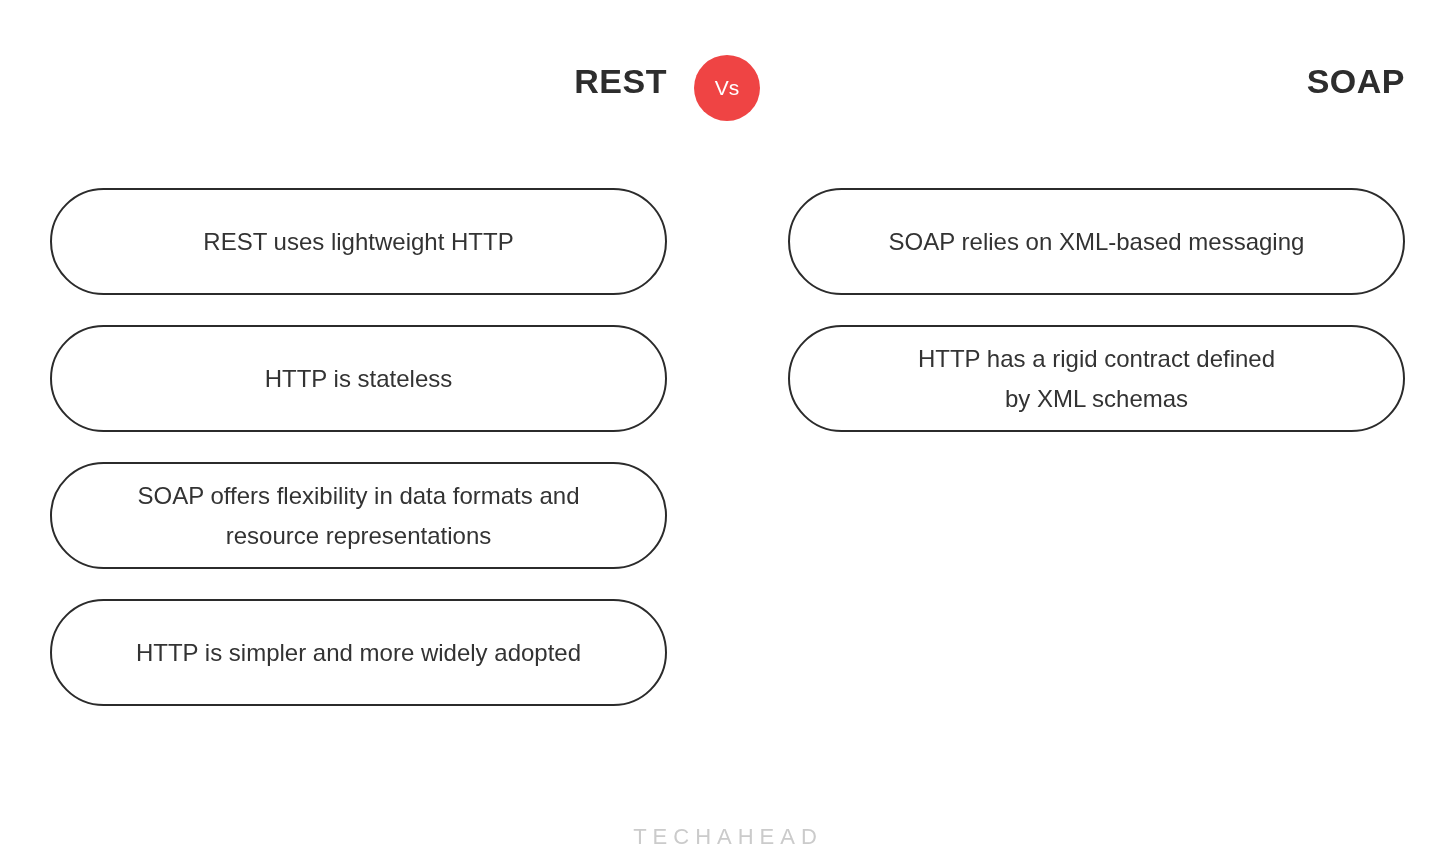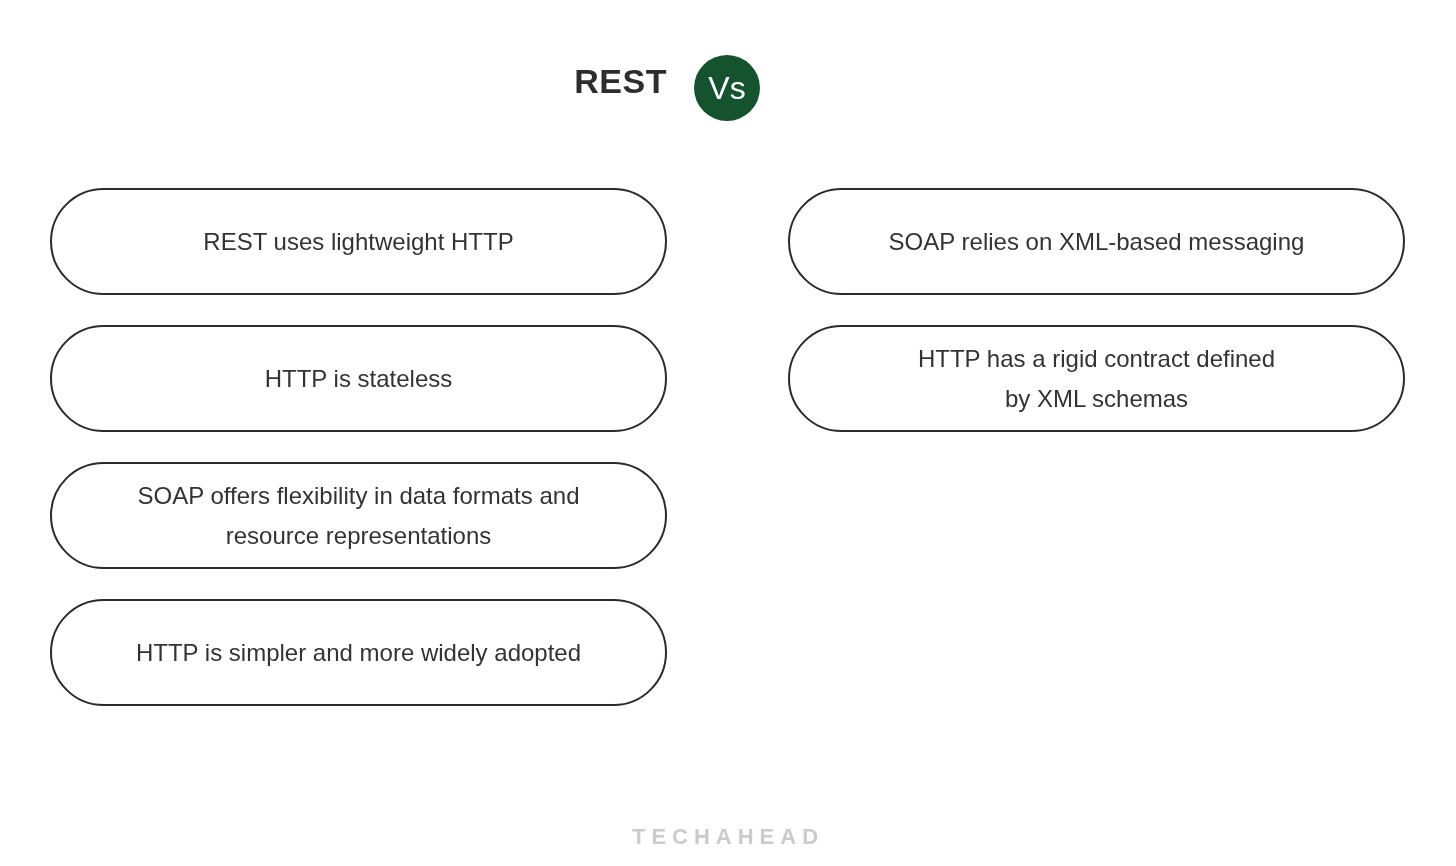--- a/index.html
+++ b/index.html
@@ -24,24 +24,24 @@
     letter-spacing: 0.5px;
   }
   .col-title.left  { left: 50px; }
   .col-title.right { left: 788px; }
 
   .vs-badge {
     position: absolute;
     left: 694px; top: 55px;
     width: 66px; height: 66px;
     border-radius: 50%;
-    background: #14532d;
+    background: #ef4444;
     color: #ffffff;
     display: flex; align-items: center; justify-content: center;
-    font-size: 32px;
+    font-size: 21px;
     font-weight: 400;
   }
 
   
   .pill-col {
     position: absolute;
     top: 188px;
     width: 617px;
     display: flex;
     flex-direction: column;
@@ -68,34 +68,35 @@
     white-space: pre-line;
   }
 
   
   .watermark {
     position: absolute;
     left: 0; right: 0;
     top: 824px;
     text-align: center;
     font-size: 22px;
-    font-weight: 700;
+    font-weight: 400;
     letter-spacing: 6px;
     color: #cbcbcb;
   }
 </style>
 </head>
 <body>
 
 <div class="stage">
 
   <div class="col-title left">REST</div>
 
   <div class="vs-badge">Vs</div>
 
+  <div class="col-title right">SOAP</div>
 
   <div class="pill-col left">
     <div class="pill">
       <span class="pill-label">REST uses lightweight HTTP</span>
     </div>
     <div class="pill">
       <span class="pill-label">HTTP is stateless</span>
     </div>
     <div class="pill">
       <span class="pill-label">SOAP offers flexibility in data formats and

